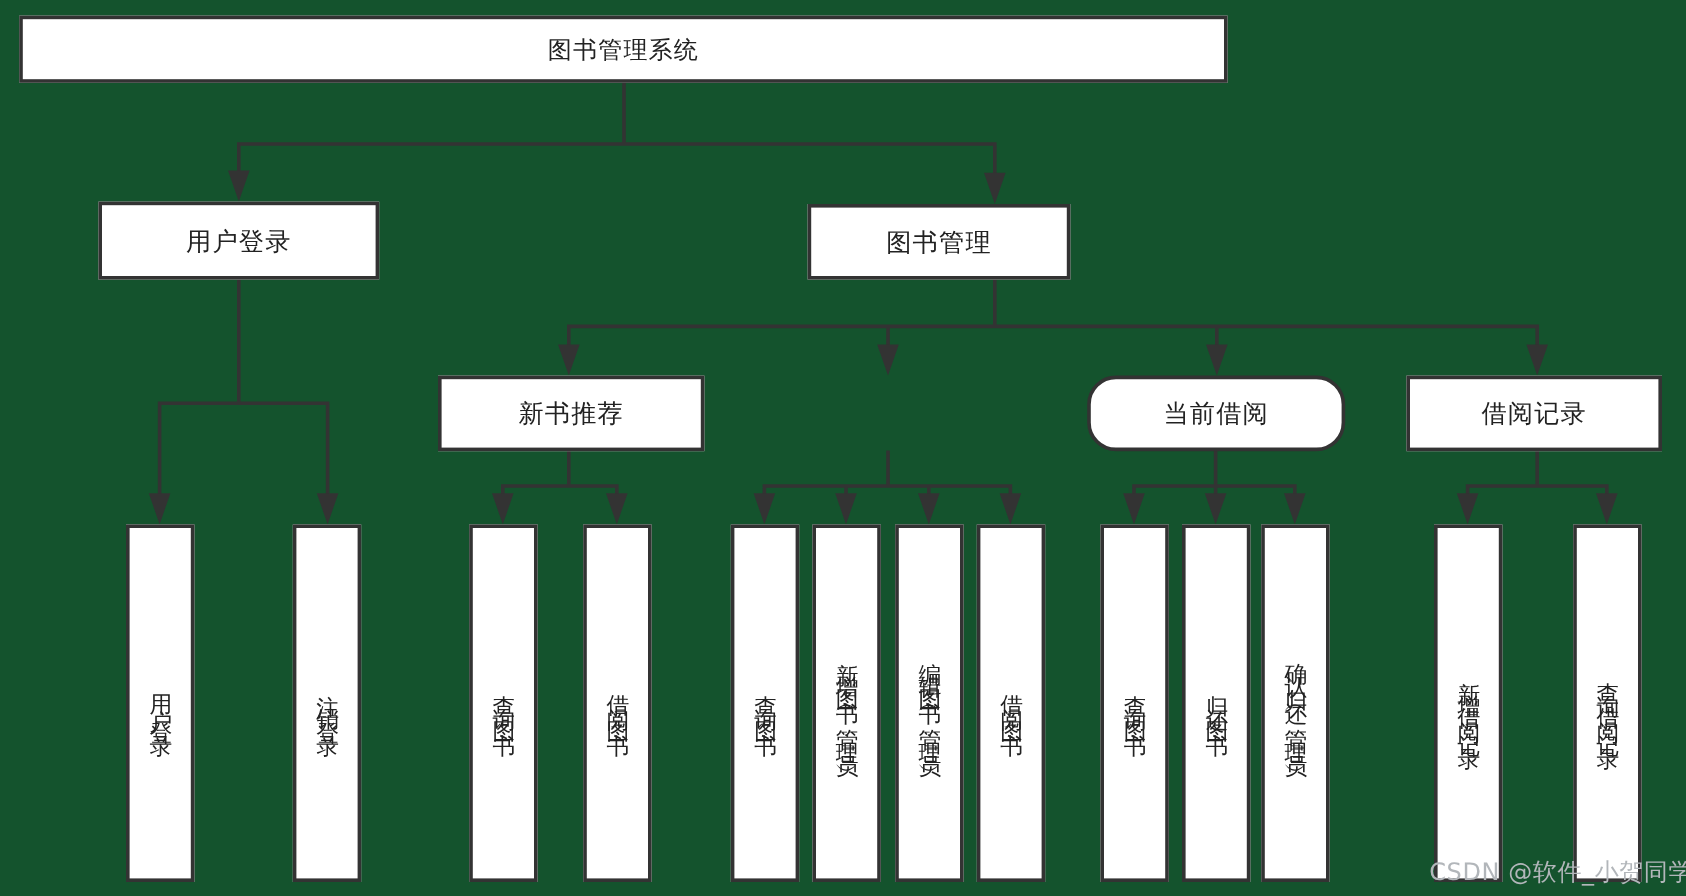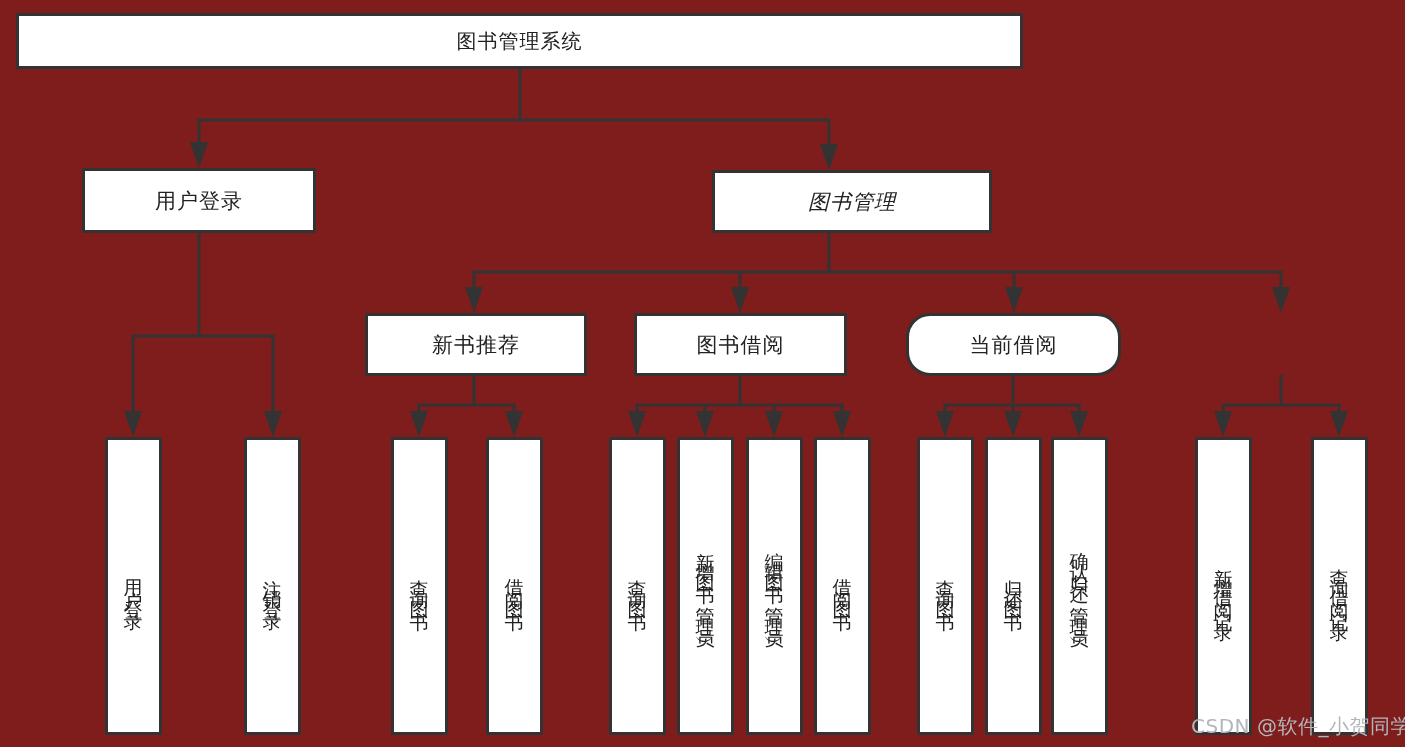--- a/index.html
+++ b/index.html
@@ -1,20 +1,20 @@
 <!DOCTYPE html>
 <html><head>
 <meta charset="utf-8">
 <style>
   html, body { margin: 0; padding: 0; background: #ffffff; }
   #canvas {
     position: relative;
     width: 1405px;
     height: 747px;
-    background: #7f1d1d;
+    background: #14532d;
     font-family: "DejaVu Sans", "Liberation Sans", sans-serif;
     overflow: hidden;
   }
   #connector-layer {
     position: absolute;
     left: 0; top: 0;
     width: 1405px; height: 747px;
     pointer-events: none;
   }
   .box {
@@ -96,32 +96,32 @@
     </g>
   </svg>
 
   <div class="box h-box root-box" style="left:16px; top:13px; width:1007px; height:56px;">
     <span>图书管理系统</span>
   </div>
 
   <div class="box h-box" style="left:82px; top:168px; width:234px; height:65px;">
     <span>用户登录</span>
   </div>
-  <div class="box h-box" style="left:712px; top:170px; width:280px; height:63px;font-style:italic;">
+  <div class="box h-box" style="left:673px; top:170px; width:219px; height:63px;">
     <span>图书管理</span>
   </div>
 
   <div class="box h-box" style="left:365px; top:313px; width:222px; height:63px;">
     <span>新书推荐</span>
   </div>
-  <div class="box h-box" style="left:634px; top:313px; width:213px; height:63px;">
-    <span>图书借阅</span>
-  </div>
   <div class="box h-box" style="left:906px; top:313px; width:215px; height:63px;border-radius:24px;">
     <span>当前借阅</span>
+  </div>
+  <div class="box h-box" style="left:1172px; top:313px; width:213px; height:63px;">
+    <span>借阅记录</span>
   </div>
 
   <div class="box v-box" style="left:105px;">用户登录</div>
   <div class="box v-box" style="left:244px;">注销登录</div>
 
   <div class="box v-box" style="left:391px;">查询图书</div>
   <div class="box v-box" style="left:486px;">借阅图书</div>
 
   <div class="box v-box" style="left:609px;">查询图书</div>
   <div class="box v-box" style="left:677px;">新增图书（管理员）</div>

